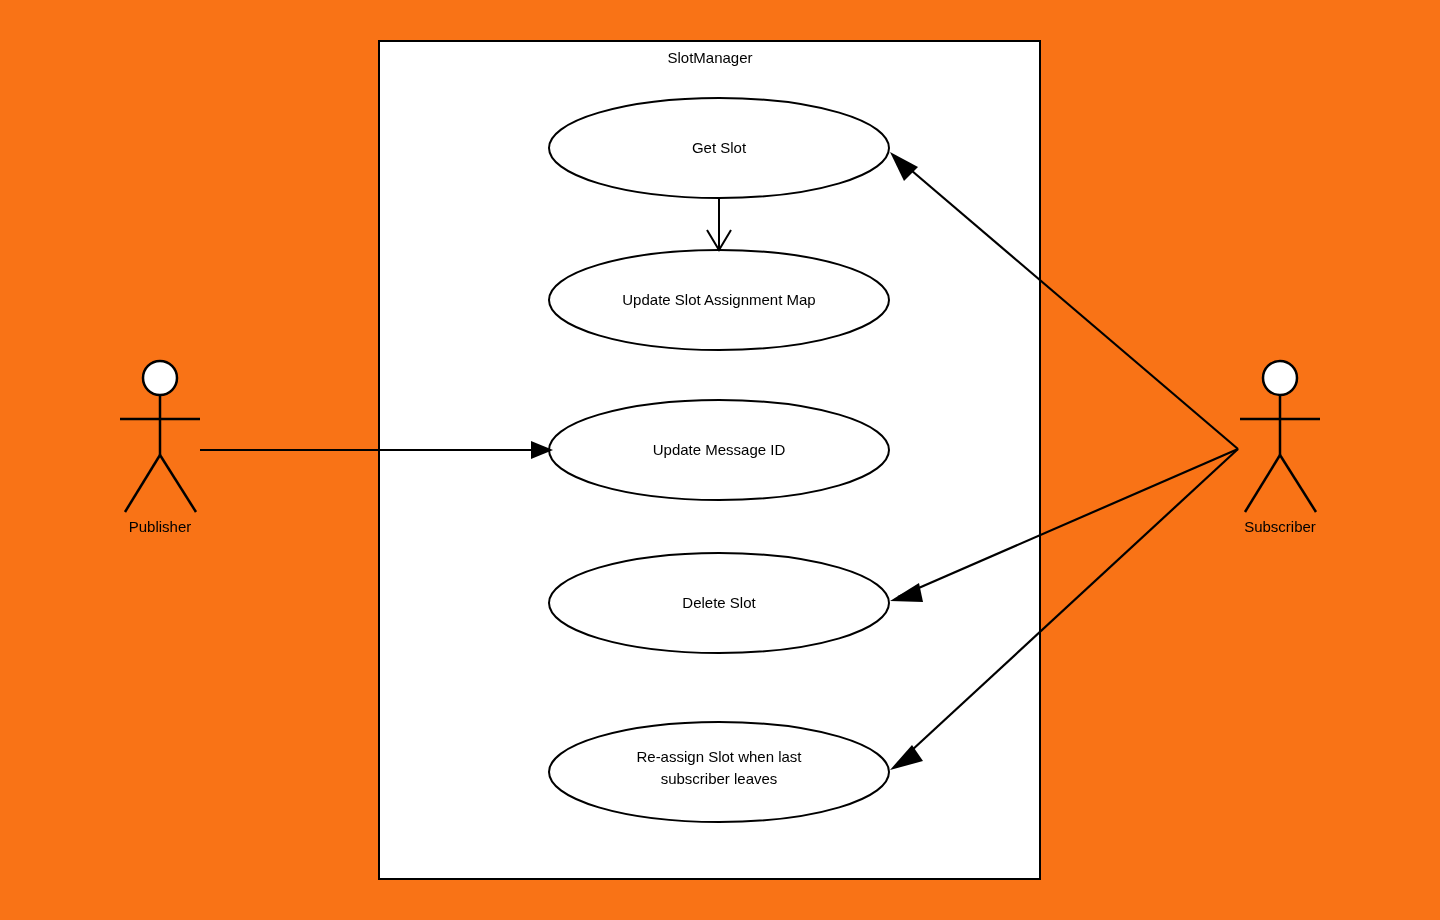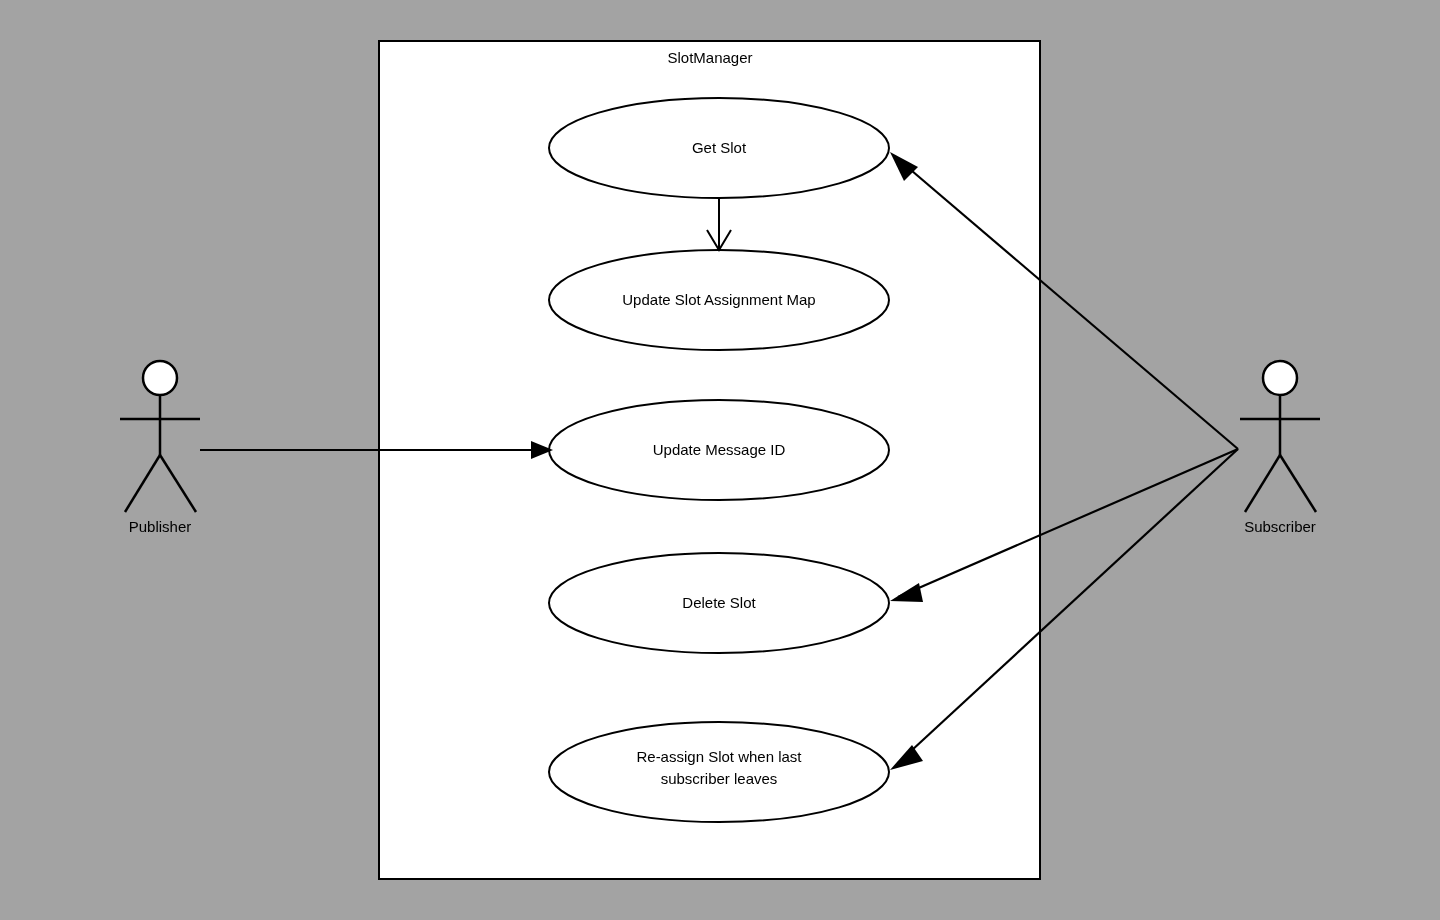--- a/index.html
+++ b/index.html
@@ -10,21 +10,21 @@
   body {
     width: 1440px;
     height: 920px;
     font-family: "Liberation Sans", sans-serif;
     overflow: hidden;
   }
   #diagram-root {
     position: relative;
     width: 1440px;
     height: 920px;
-    background: #a3a3a3;
+    background: #f97316;
   }
   svg#uml-canvas {
     display: block;
     width: 1440px;
     height: 920px;
   }
   .boundary-rect {
     fill: #ffffff;
     stroke: #000000;
     stroke-width: 2;

